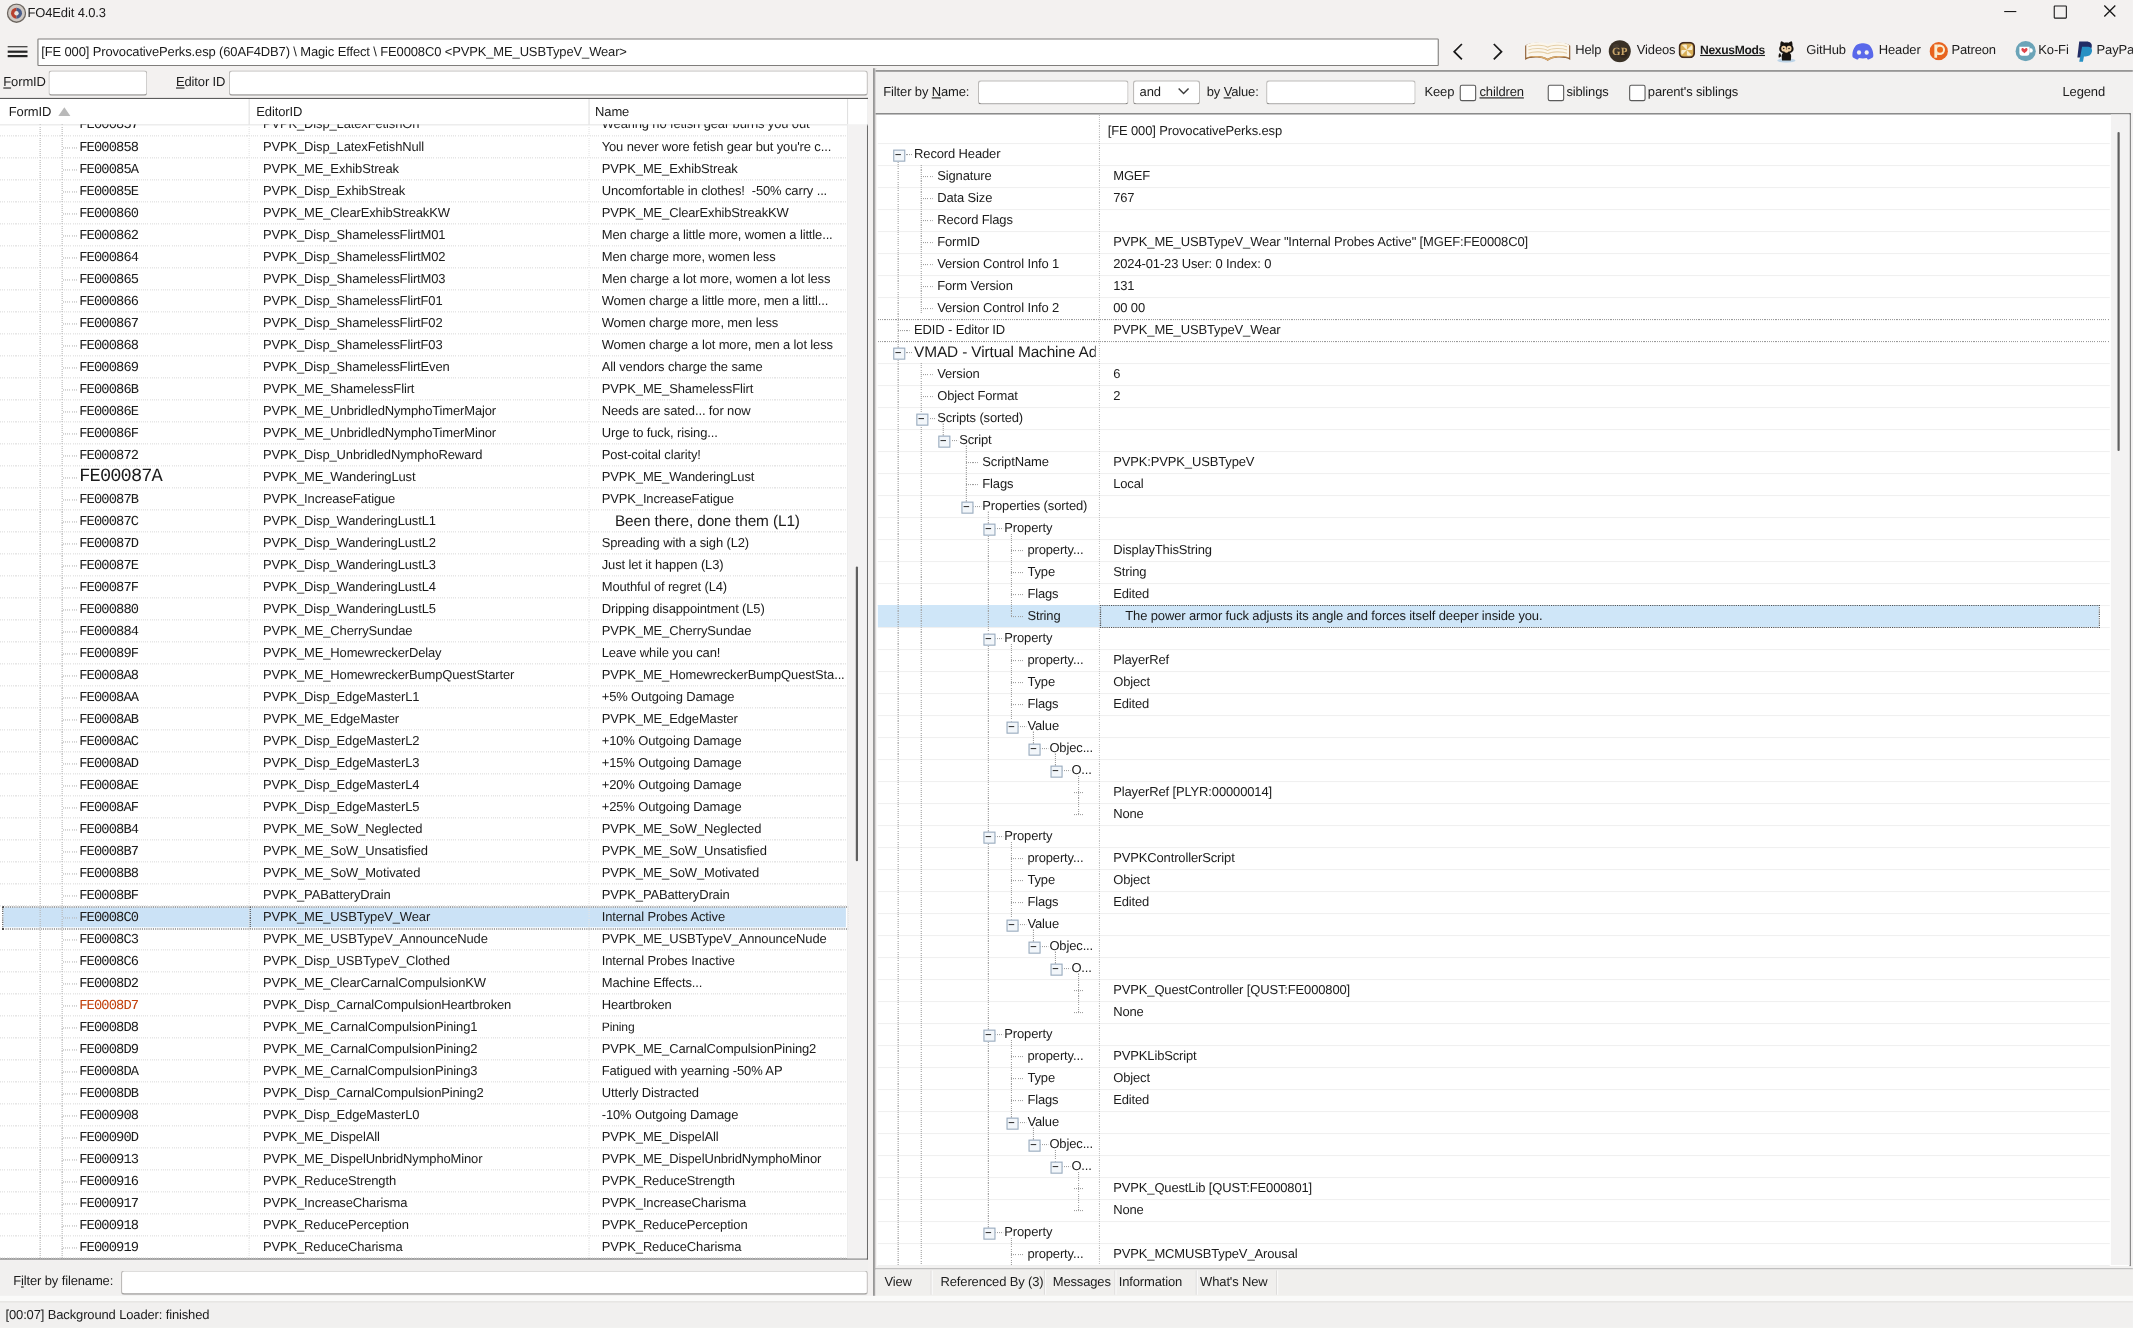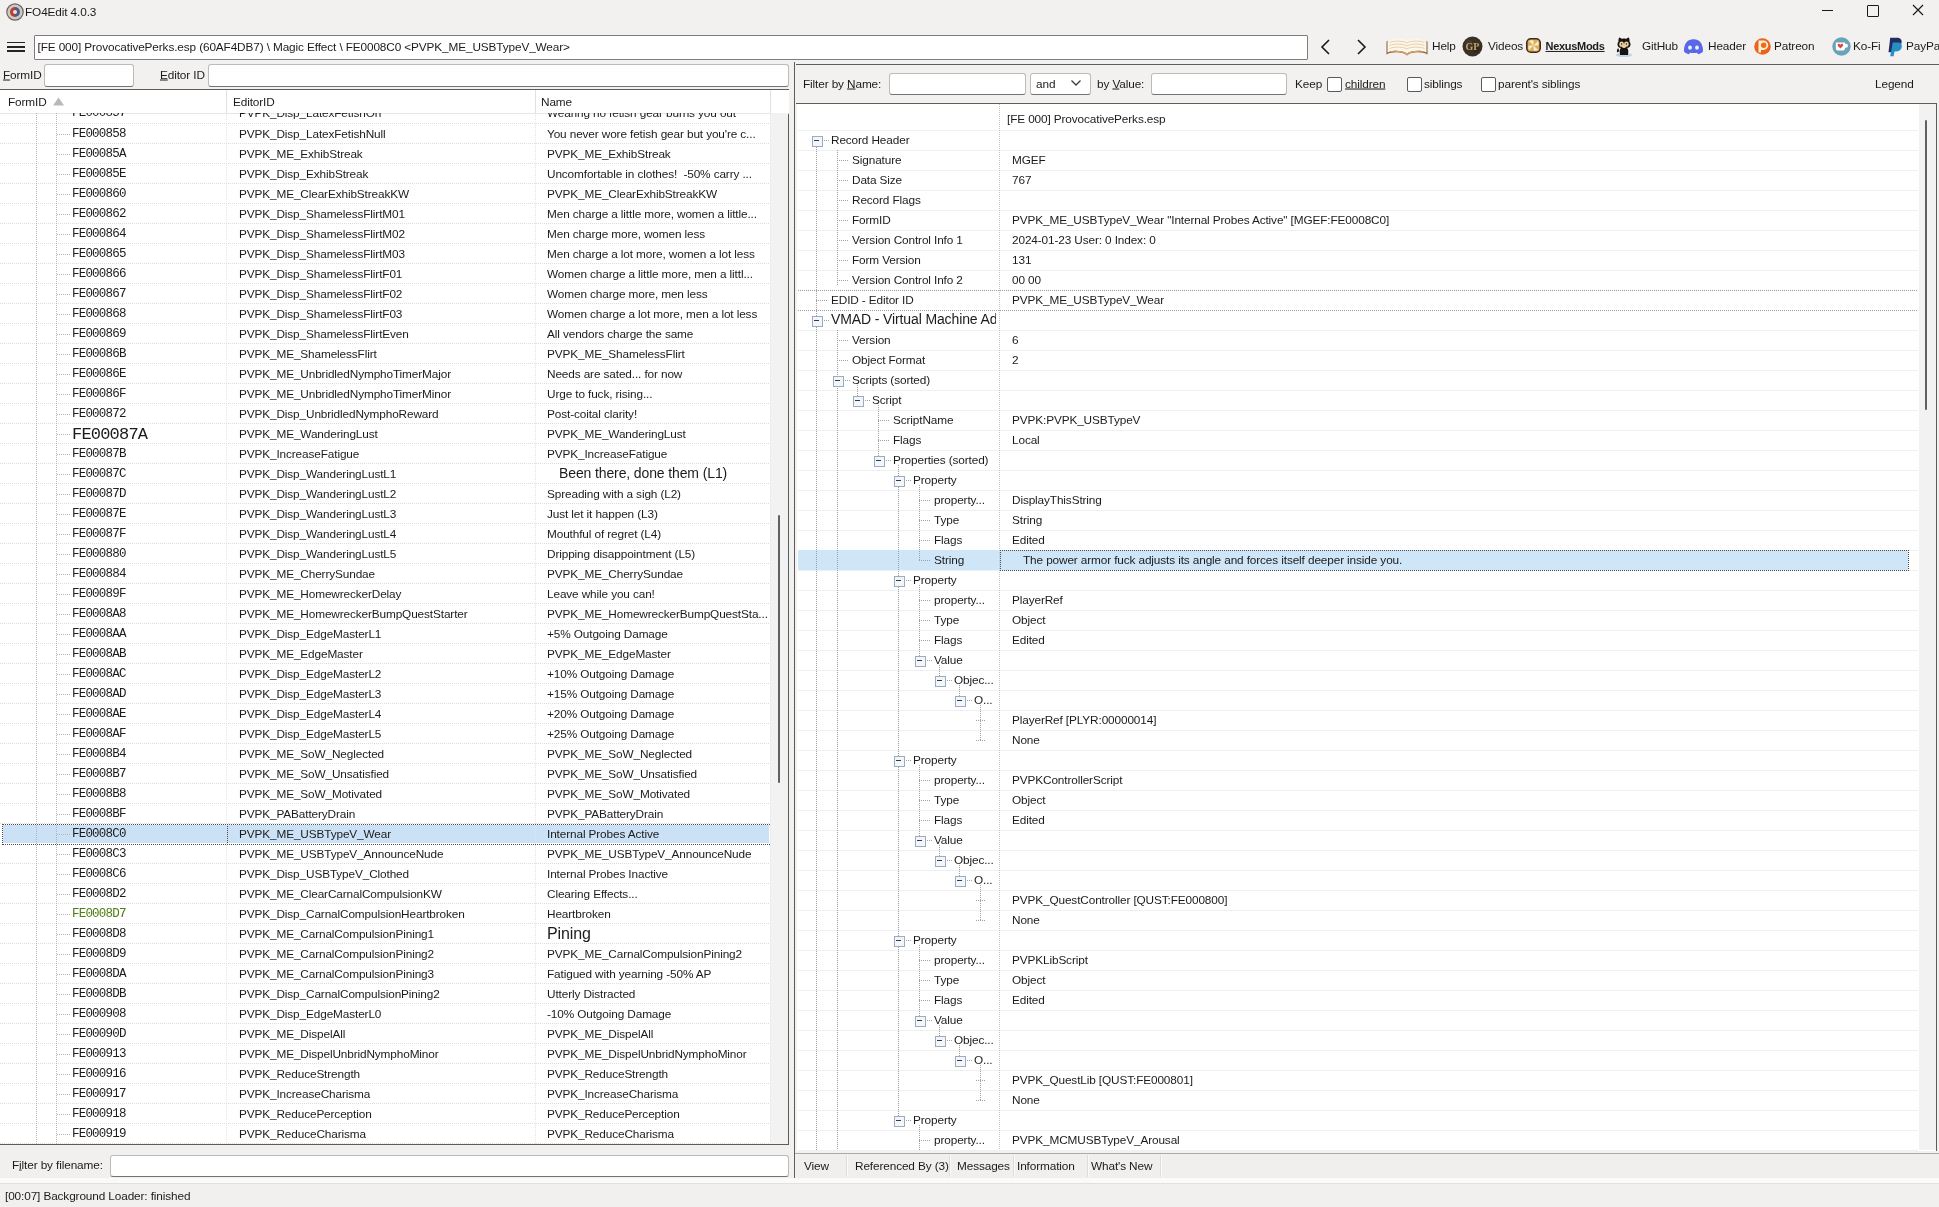--- a/index.html
+++ b/index.html
@@ -458,39 +458,39 @@
 <div class="a" style="left:547px;top:864px;width:222px;height:20px;overflow:hidden">
     <div class="t" style="left:0;top:10px;font-size:11.8px;color:#1b1b1b">Internal Probes Inactive</div>
   </div>
 <div class="a" style="left:0px;top:883px;width:770px;height:1px;background:repeating-linear-gradient(90deg,#dcdcdc 0 1px,transparent 1px 2px)"></div>
 <div class="a" style="left:57px;top:894px;width:13px;height:1px;background:repeating-linear-gradient(90deg,#b5b5b5 0 1px,transparent 1px 2px)"></div>
 <div class="t mono" style="left:72px;top:895.2px;font-size:12.5px;color:#1b1b1b">FE0008D2</div>
 <div class="a" style="left:239px;top:884px;width:296px;height:20px;overflow:hidden">
     <div class="t" style="left:0;top:10px;font-size:11.8px;color:#1b1b1b">PVPK_ME_ClearCarnalCompulsionKW</div>
   </div>
 <div class="a" style="left:547px;top:884px;width:222px;height:20px;overflow:hidden">
-    <div class="t" style="left:0;top:10px;font-size:11.8px;color:#1b1b1b">Clearing Effects...</div>
+    <div class="t" style="left:0;top:10px;font-size:11.8px;color:#1b1b1b">Machine Effects...</div>
   </div>
 <div class="a" style="left:0px;top:903px;width:770px;height:1px;background:repeating-linear-gradient(90deg,#dcdcdc 0 1px,transparent 1px 2px)"></div>
 <div class="a" style="left:57px;top:914px;width:13px;height:1px;background:repeating-linear-gradient(90deg,#b5b5b5 0 1px,transparent 1px 2px)"></div>
-<div class="t mono" style="left:72px;top:915.2px;font-size:12.5px;color:#4d7c0f">FE0008D7</div>
+<div class="t mono" style="left:72px;top:915.2px;font-size:12.5px;color:#c2410c">FE0008D7</div>
 <div class="a" style="left:239px;top:904px;width:296px;height:20px;overflow:hidden">
     <div class="t" style="left:0;top:10px;font-size:11.8px;color:#1b1b1b">PVPK_Disp_CarnalCompulsionHeartbroken</div>
   </div>
 <div class="a" style="left:547px;top:904px;width:222px;height:20px;overflow:hidden">
     <div class="t" style="left:0;top:10px;font-size:11.8px;color:#1b1b1b">Heartbroken</div>
   </div>
 <div class="a" style="left:0px;top:923px;width:770px;height:1px;background:repeating-linear-gradient(90deg,#dcdcdc 0 1px,transparent 1px 2px)"></div>
 <div class="a" style="left:57px;top:934px;width:13px;height:1px;background:repeating-linear-gradient(90deg,#b5b5b5 0 1px,transparent 1px 2px)"></div>
 <div class="t mono" style="left:72px;top:935.2px;font-size:12.5px;color:#1b1b1b">FE0008D8</div>
 <div class="a" style="left:239px;top:924px;width:296px;height:20px;overflow:hidden">
     <div class="t" style="left:0;top:10px;font-size:11.8px;color:#1b1b1b">PVPK_ME_CarnalCompulsionPining1</div>
   </div>
 <div class="a" style="left:547px;top:924px;width:222px;height:20px;overflow:hidden">
-    <div class="t" style="left:0;top:10px;font-size:16px;color:#1b1b1b">Pining</div>
+    <div class="t" style="left:0;top:10px;font-size:11px;color:#1b1b1b">Pining</div>
   </div>
 <div class="a" style="left:0px;top:943px;width:770px;height:1px;background:repeating-linear-gradient(90deg,#dcdcdc 0 1px,transparent 1px 2px)"></div>
 <div class="a" style="left:57px;top:954px;width:13px;height:1px;background:repeating-linear-gradient(90deg,#b5b5b5 0 1px,transparent 1px 2px)"></div>
 <div class="t mono" style="left:72px;top:955.2px;font-size:12.5px;color:#1b1b1b">FE0008D9</div>
 <div class="a" style="left:239px;top:944px;width:296px;height:20px;overflow:hidden">
     <div class="t" style="left:0;top:10px;font-size:11.8px;color:#1b1b1b">PVPK_ME_CarnalCompulsionPining2</div>
   </div>
 <div class="a" style="left:547px;top:944px;width:222px;height:20px;overflow:hidden">
     <div class="t" style="left:0;top:10px;font-size:11.8px;color:#1b1b1b">PVPK_ME_CarnalCompulsionPining2</div>
   </div>

